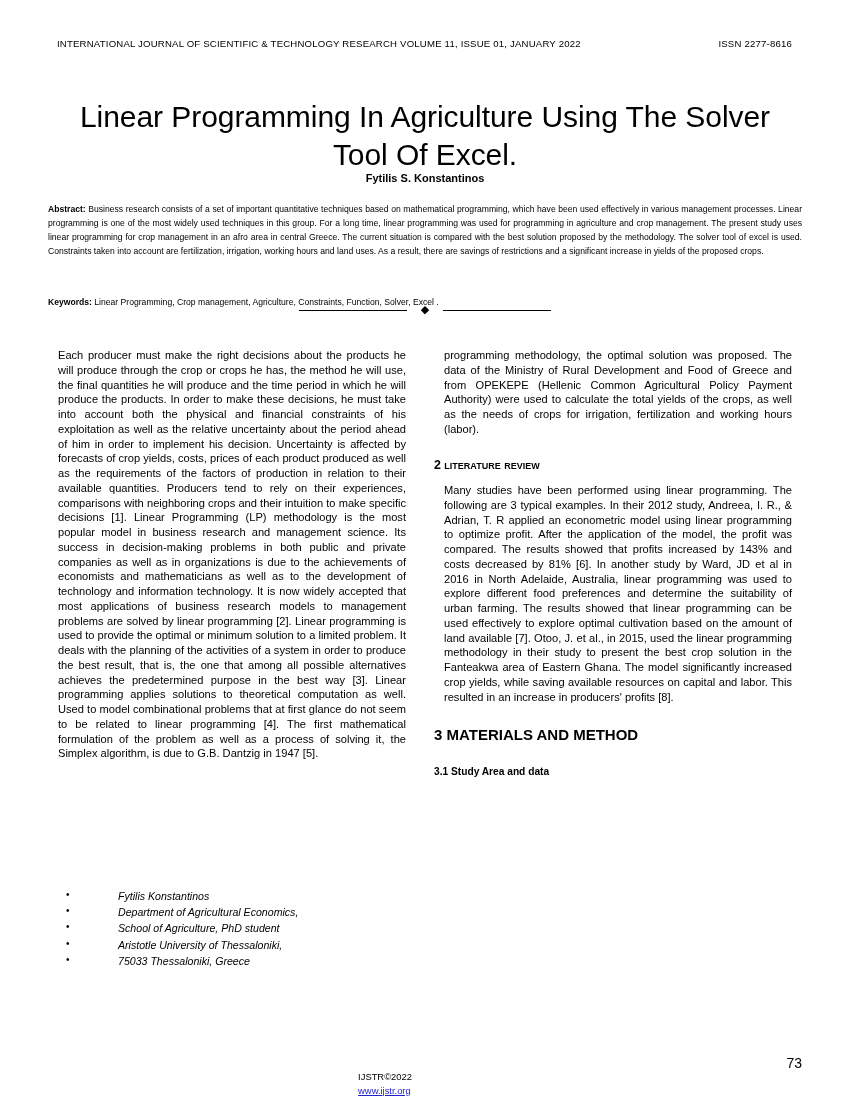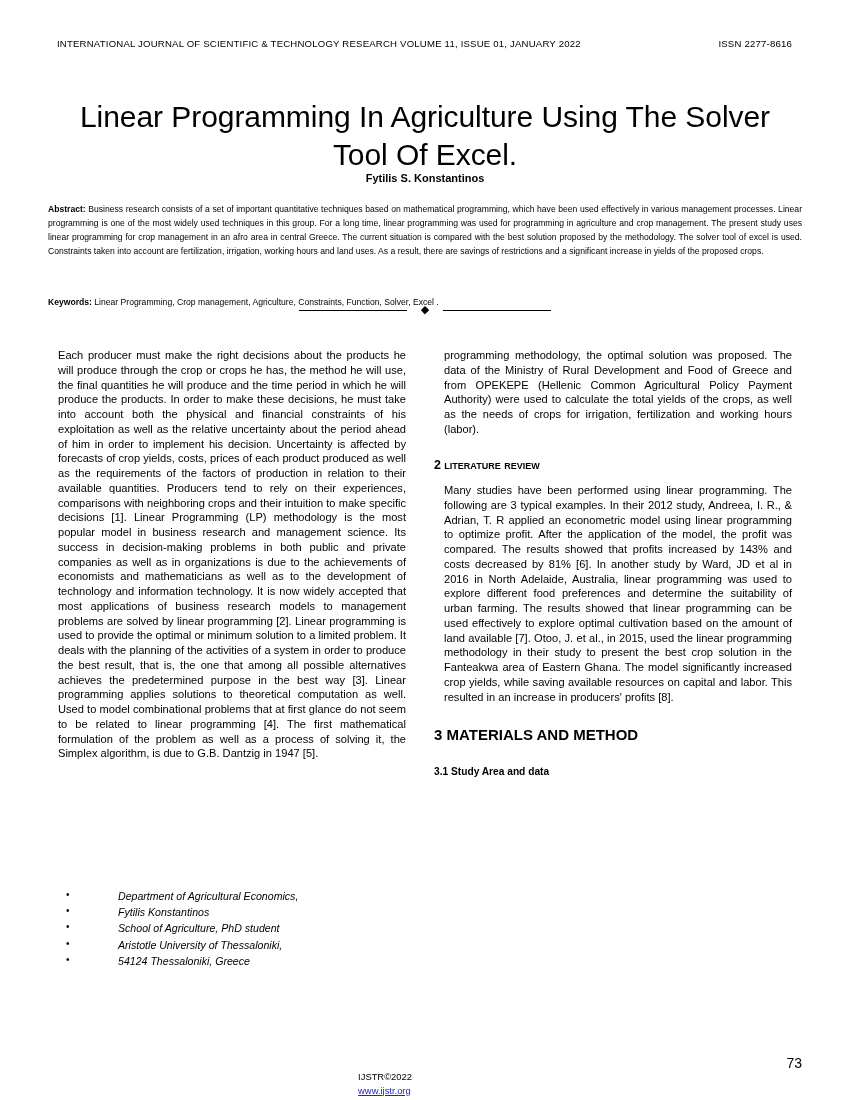--- a/index.html
+++ b/index.html
@@ -257,25 +257,25 @@
       <div class="sec-head"><span class="num">2</span>&nbsp;<span>Literature Review</span></div>
       <p class="body">Many studies have been performed using linear programming. The following are 3 typical examples. In their 2012 study, Andreea, I. R., &amp; Adrian, T. R applied an econometric model using linear programming to optimize profit. After the application of the model, the profit was compared. The results showed that profits increased by 143% and costs decreased by 81% [6]. In another study by Ward, JD et al in 2016 in North Adelaide, Australia, linear programming was used to explore different food preferences and determine the suitability of urban farming. The results showed that linear programming can be used effectively to explore optimal cultivation based on the amount of land available [7]. Otoo, J. et al., in 2015, used the linear programming methodology in their study to present the best crop solution in the Fanteakwa area of Eastern Ghana. The model significantly increased crop yields, while saving available resources on capital and labor. This resulted in an increase in producers' profits [8].</p>
       <div class="spacer-sec"></div>
       <div class="sec-head-caps">3   MATERIALS AND METHOD</div>
       <div class="sec-sub">3.1 Study Area and data</div>
     </div>
 
   </div>
 
   <ul class="affil">
+    <li>Fytilis  Konstantinos</li>
     <li>Department of Agricultural Economics,</li>
-    <li>Fytilis  Konstantinos</li>
     <li>School of Agriculture, PhD student</li>
     <li>Aristotle University of Thessaloniki,</li>
-    <li>54124 Thessaloniki, Greece</li>
+    <li>75033 Thessaloniki, Greece</li>
   </ul>
 
   <div class="page-number">73</div>
   <div class="footer">
     <span class="fblock">
       <span>IJSTR©2022</span>
       <a class="url" href="#">www.ijstr.org</a>
     </span>
   </div>
 

